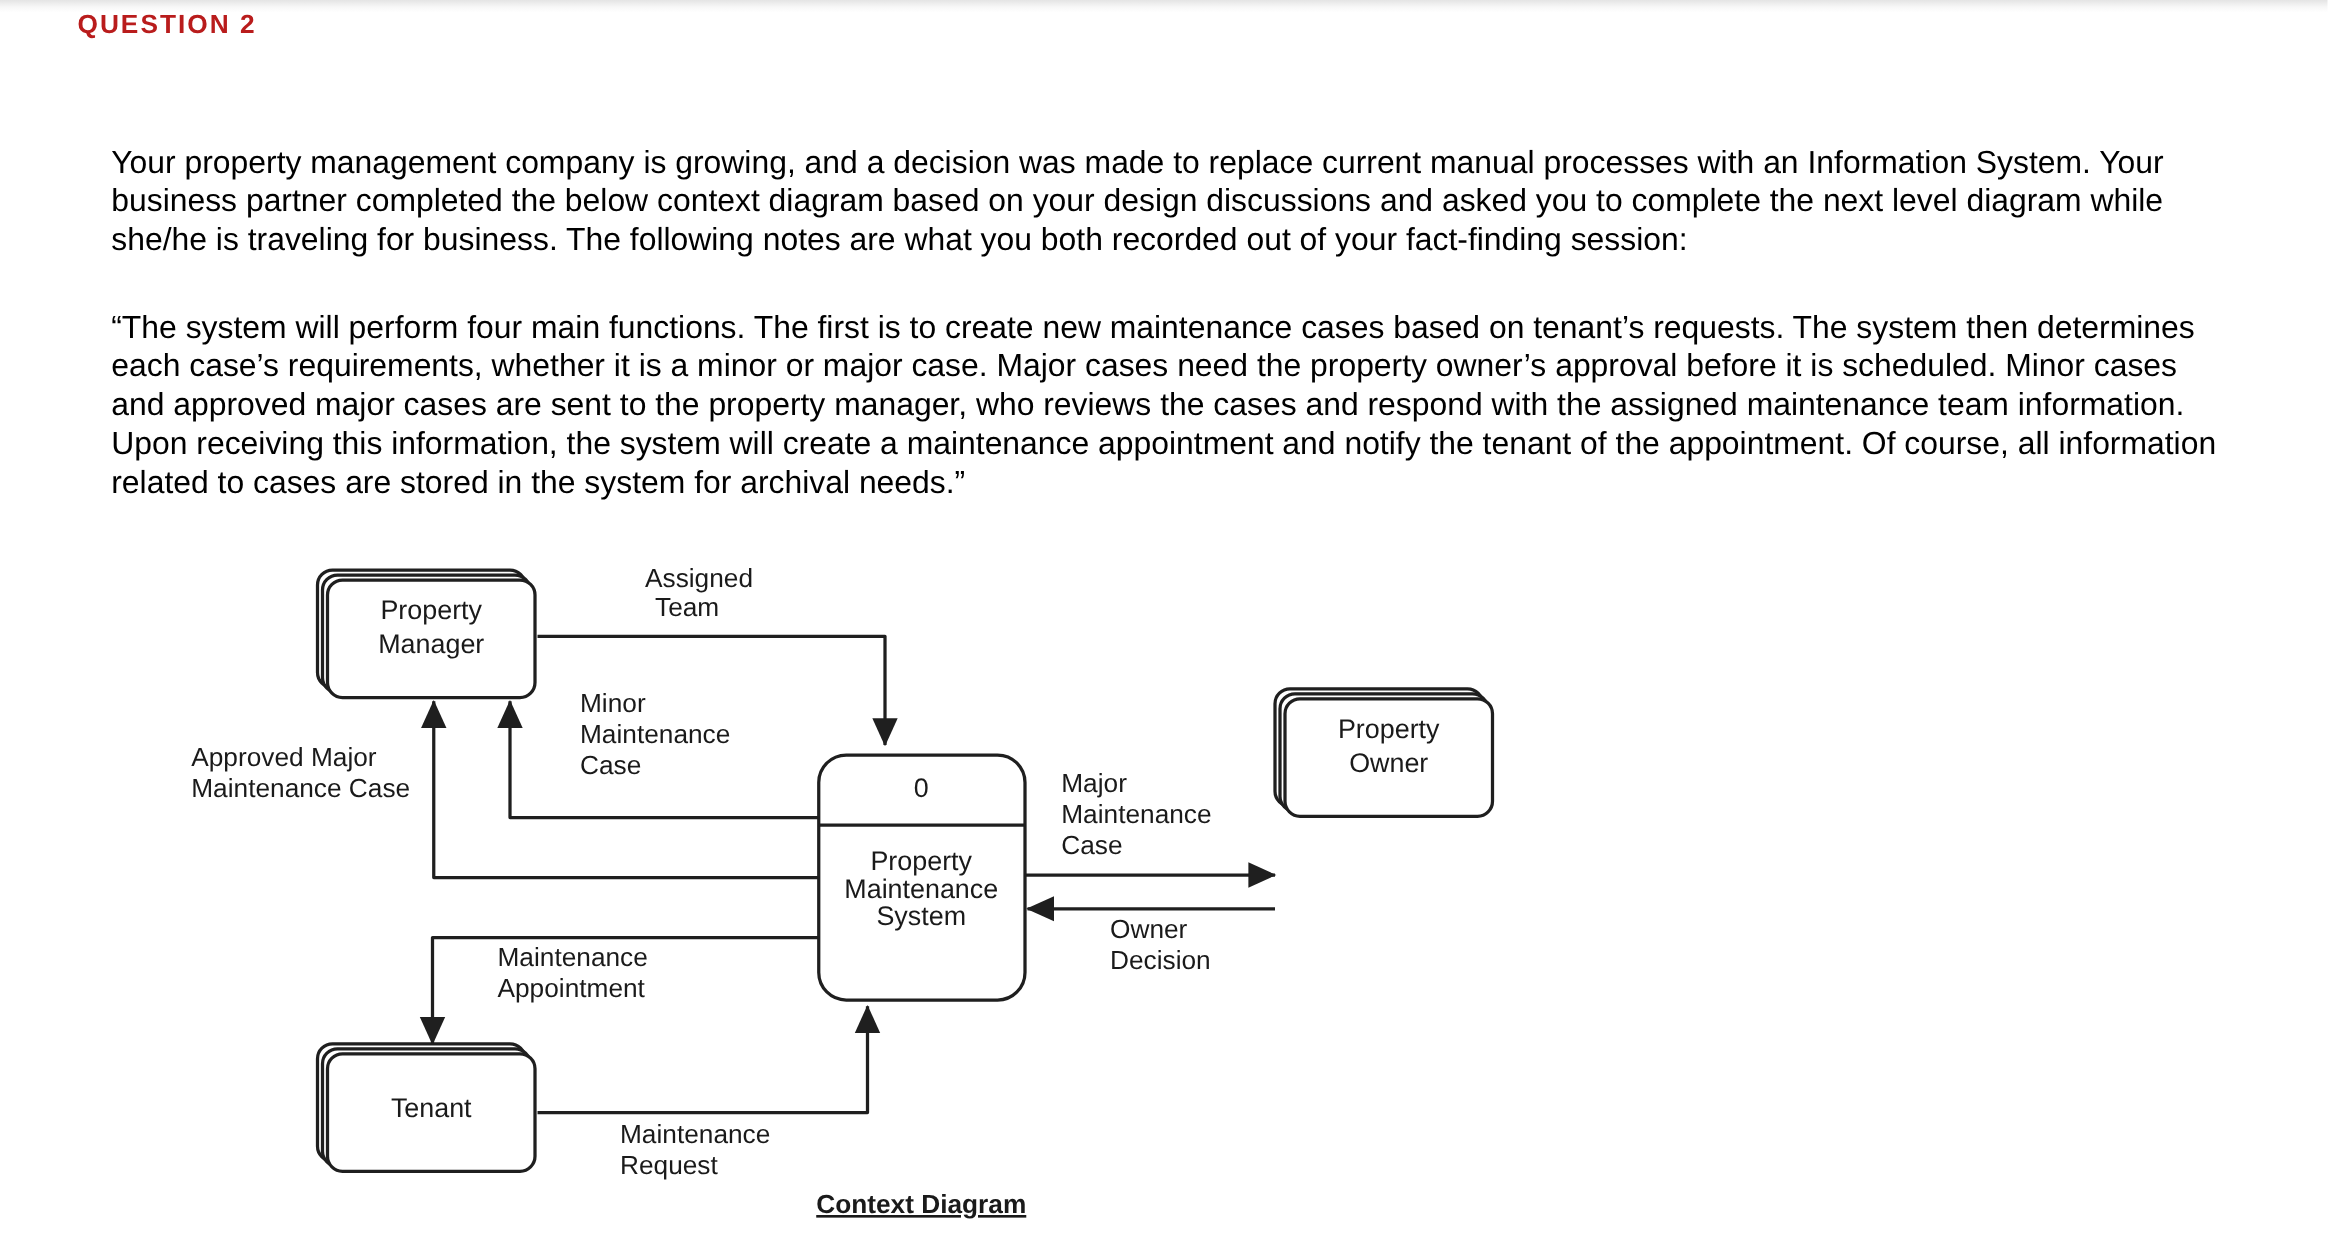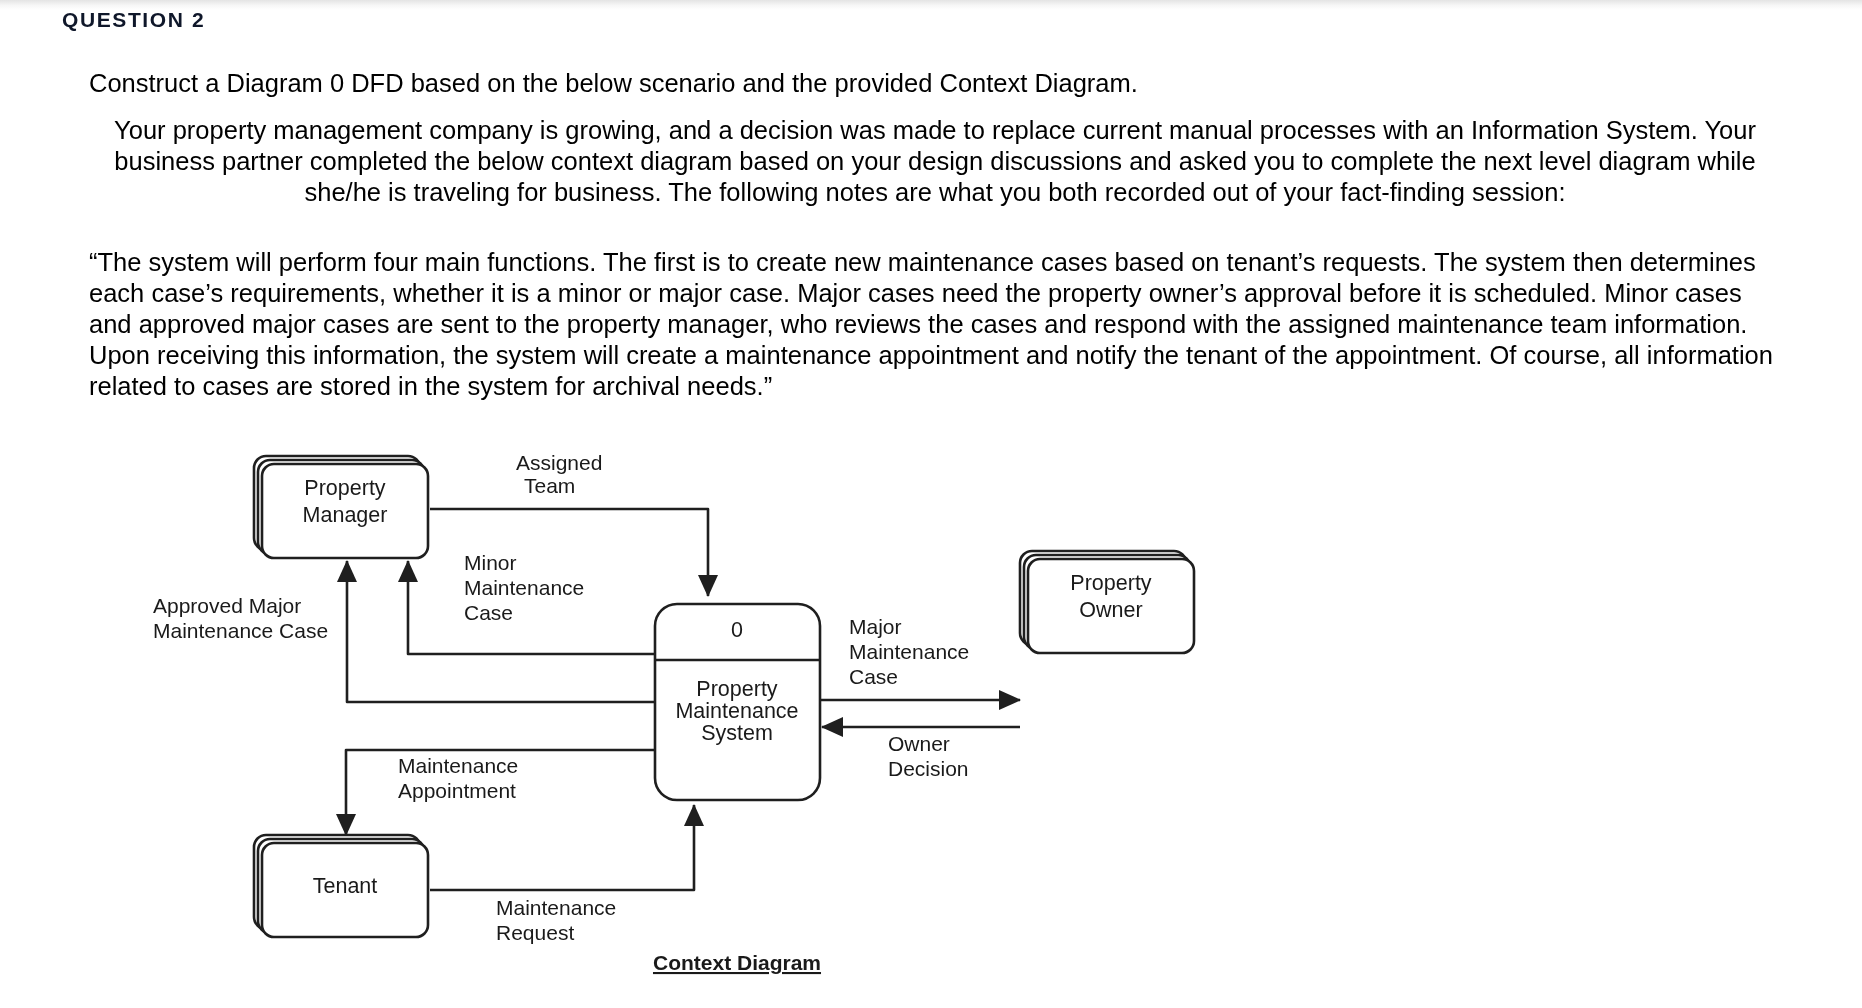--- a/index.html
+++ b/index.html
@@ -28,32 +28,32 @@
     height: 10px;
     background: linear-gradient(to bottom, #e4e4e4 0%, #f7f7f7 55%, #ffffff 100%);
   }
   .question-title {
     position: absolute;
     left: 62px;
     top: 8px;
     font-size: 21px;
     font-weight: bold;
     letter-spacing: 1.6px;
-    color: #0f172a;
+    color: #b91c1c;
   }
   .body-text {
     position: absolute;
     left: 89px;
     width: 1692px;
     font-size: 25.5px;
     line-height: 31px;
     color: #000000;
   }
   .p1 { top: 68px; }
-  .p2 { top: 115px; text-align: center; }
+  .p2 { top: 115px; }
   .p3 { top: 247px; }
 
   .diagram-wrap {
     position: absolute;
     left: 0;
     top: 430px;
     width: 1862px;
     height: 578px;
   }
   svg { display: block; }
@@ -98,21 +98,20 @@
 </style>
 </head>
 <body>
 
 <div class="page">
 
   <div class="top-shade"></div>
 
   <div class="question-title">QUESTION 2</div>
 
-  <div class="body-text p1">Construct a Diagram 0 DFD based on the below scenario and the provided Context Diagram.</div>
 
   <div class="body-text p2">Your property management company is growing, and a decision was made to replace current manual processes with an Information System. Your business partner completed the below context diagram based on your design discussions and asked you to complete the next level diagram while she/he is traveling for business. The following notes are what you both recorded out of your fact-finding session:</div>
 
   <div class="body-text p3">“The system will perform four main functions. The first is to create new maintenance cases based on tenant’s requests. The system then determines each case’s requirements, whether it is a minor or major case. Major cases need the property owner’s approval before it is scheduled. Minor cases and approved major cases are sent to the property manager, who reviews the cases and respond with the assigned maintenance team information. Upon receiving this information, the system will create a maintenance appointment and notify the tenant of the appointment. Of course, all information related to cases are stored in the system for archival needs.”</div>
 
   <div class="diagram-wrap">
     <svg width="1862" height="578" viewBox="0 0 1862 578">
       <defs>
         <marker id="arrowhead" markerWidth="9" markerHeight="9" refX="8.2" refY="4.5" orient="auto" markerUnits="strokeWidth">
           <path d="M0,0.6 L8.6,4.5 L0,8.4 z" fill="#1f1f1f"></path>

